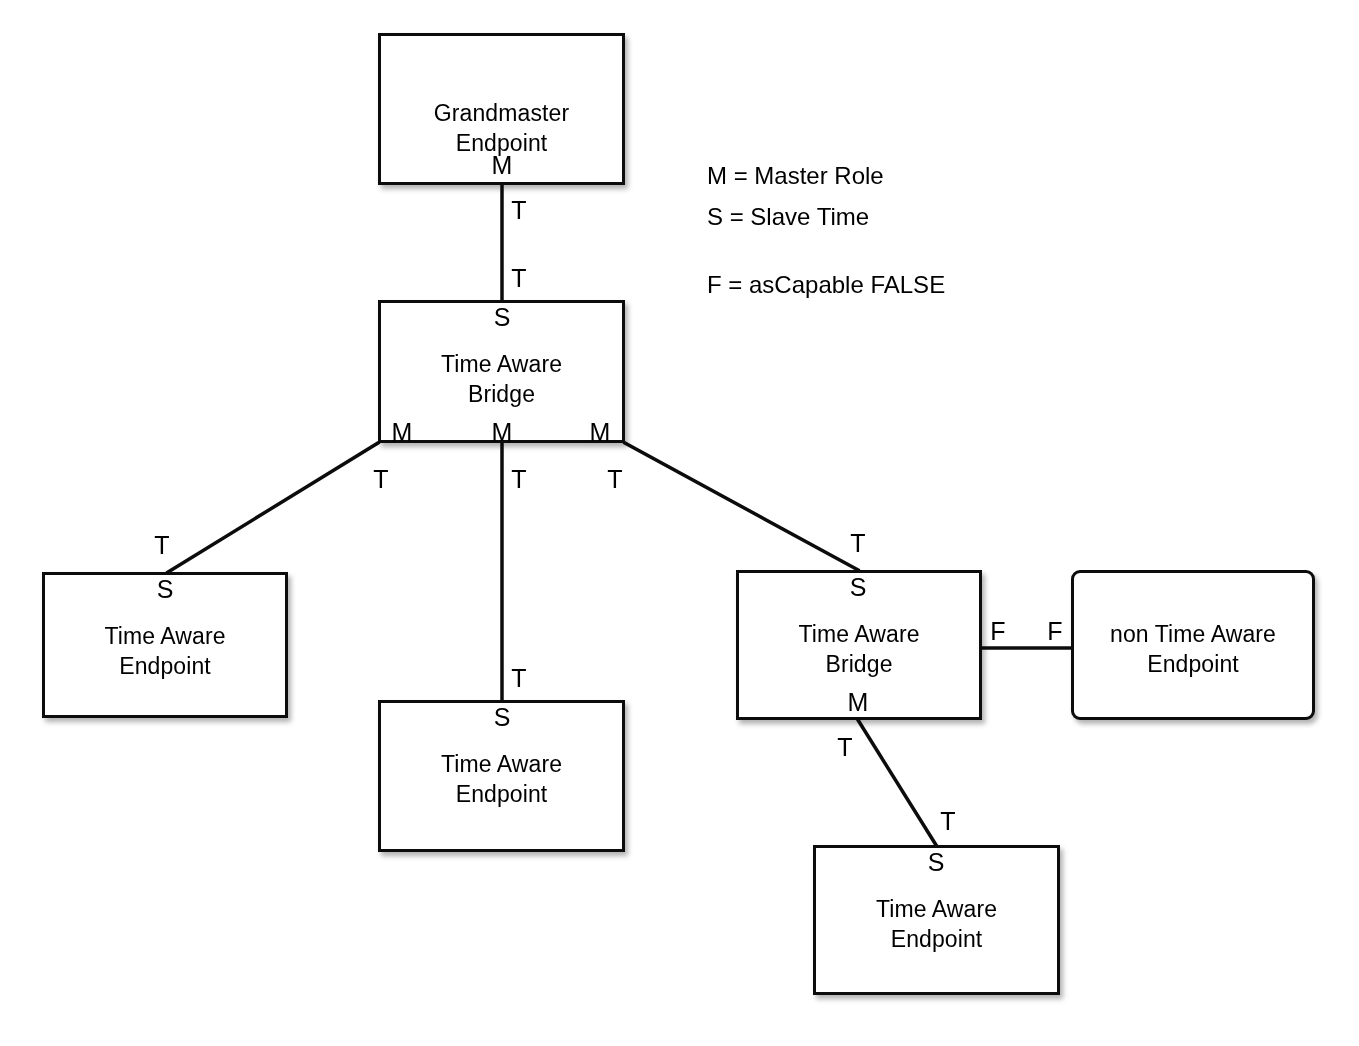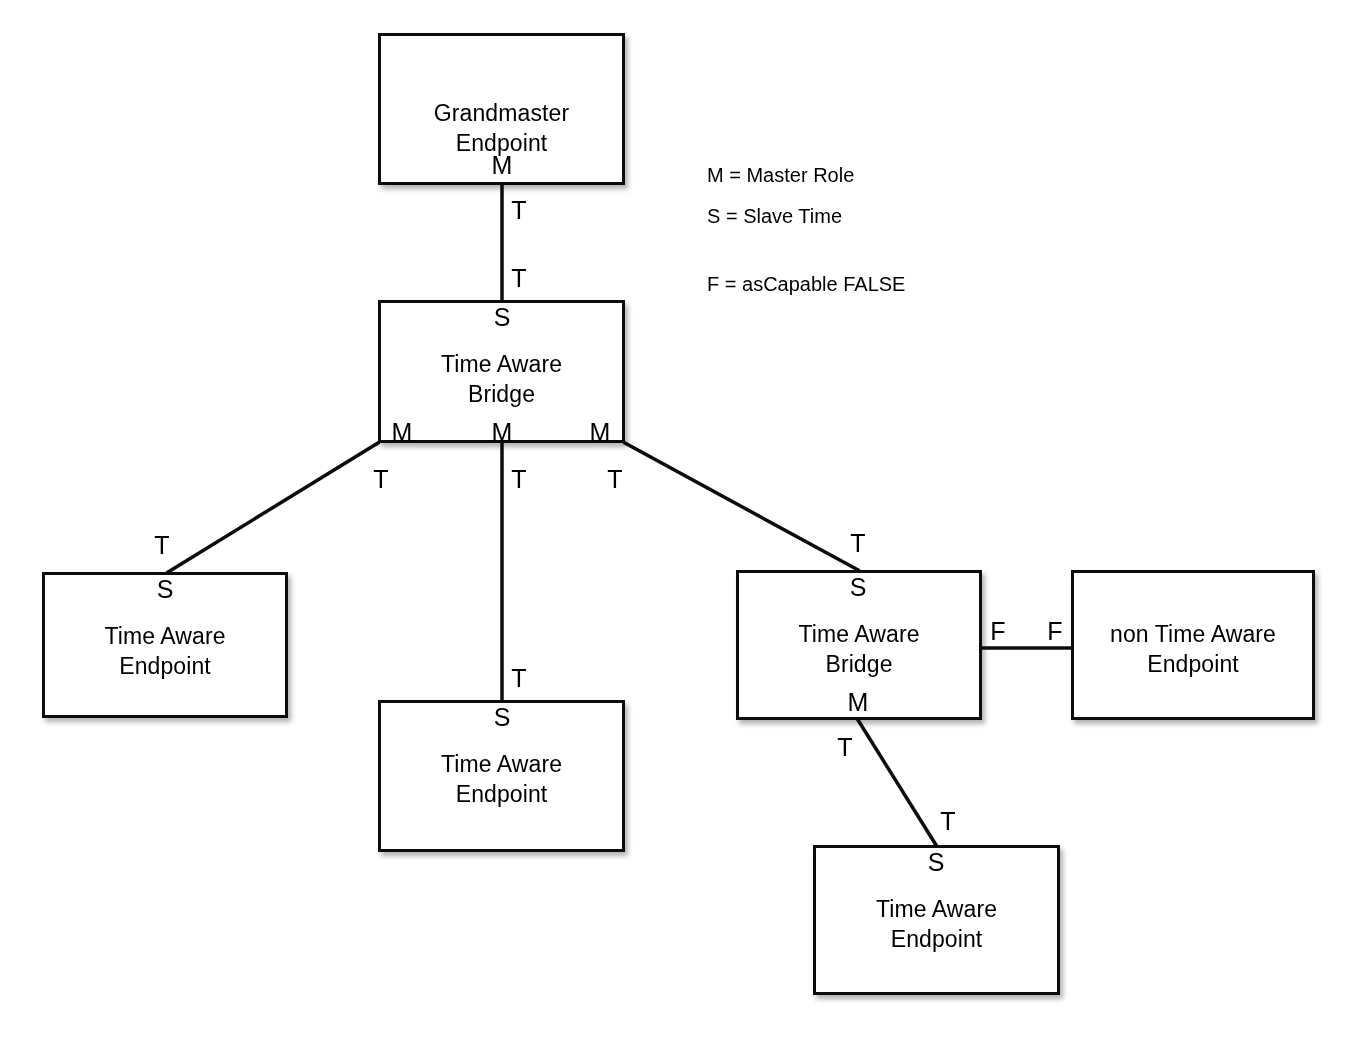--- a/index.html
+++ b/index.html
@@ -56,21 +56,21 @@
   .edge-label {
     position: absolute;
     font-size: 25px;
     line-height: 26px;
     text-align: center;
     width: 34px;
     margin-left: -17px;
   }
   .legend {
     position: absolute;
-    font-size: 20px;
+    font-size: 24px;
     line-height: 41px;
     white-space: nowrap;
   }
   .legend-row { height: 41px; }
   .legend-gap { height: 27px; }
 </style>
 </head>
 <body>
 
 <div id="canvas">
@@ -107,21 +107,21 @@
         <div class="node-title" style="top: 46px;">Time Aware
 Endpoint</div>
       </div>
       <div class="port" style="left: 502px; top: 704px;">S</div>
       <div class="node" style="left: 736px; top: 570px; width: 246px; height: 150px; border-color: rgb(12, 12, 12);">
         <div class="node-title" style="top: 46px;">Time Aware
 Bridge</div>
       </div>
       <div class="port" style="left: 858px; top: 574px;">S</div>
       <div class="port" style="left: 858px; top: 689px;">M</div>
-      <div class="node" style="left: 1071px; top: 570px; width: 244px; height: 150px; border-color: rgb(12, 12, 12);">
+      <div class="node" style="left: 1071px; top: 570px; width: 244px; height: 150px; border-color: rgb(12, 12, 12); border-radius: 9px;">
         <div class="node-title" style="top: 46px;">non Time Aware
 Endpoint</div>
       </div>
       <div class="node" style="left: 813px; top: 845px; width: 247px; height: 150px; border-color: rgb(12, 12, 12);">
         <div class="node-title" style="top: 46px;">Time Aware
 Endpoint</div>
       </div>
       <div class="port" style="left: 936px; top: 849px;">S</div>
     </div>
 

